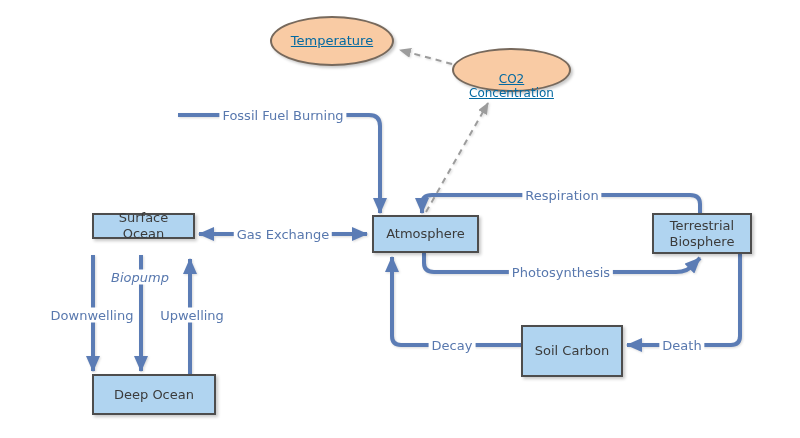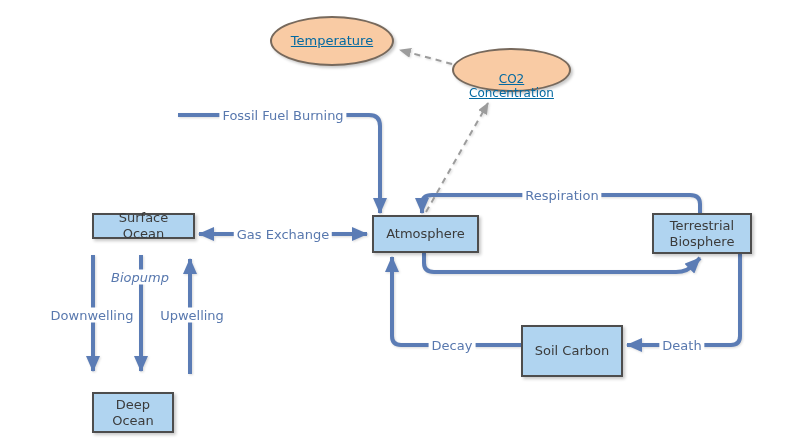--- a/index.html
+++ b/index.html
@@ -34,21 +34,21 @@
   .w70{max-width:70px;} .w86{max-width:86px;} .w100{max-width:100px;margin-top:32px;}
   .elabel{
     position:absolute;transform:translate(-50%,-50%);
     background:#ffffff;padding:0 3px;white-space:nowrap;
     color:var(--label-text);font-size:13px;line-height:15px;
   }
   
   .n-temperature{left:270px;top:16px;width:124px;height:50px;}
   .n-co2{left:452px;top:48px;width:119px;height:44px;font-size:12px;line-height:14px;}
   .n-surface{left:92px;top:213px;width:103px;height:26px;}
-  .n-deep{left:92px;top:392px;width:82px;height:41px;}
+  .n-deep{left:92px;top:374px;width:124px;height:41px;}
   .n-atmosphere{left:372px;top:215px;width:107px;height:38px;}
   .n-terrestrial{left:652px;top:213px;width:100px;height:41px;}
   .n-soil{left:521px;top:325px;width:102px;height:52px;}
   
   .l-fossil{left:283px;top:115px;}
   .l-gas{left:283px;top:234px;}
   .l-respiration{left:562px;top:195px;}
   .l-photo{left:561px;top:272px;}
   .l-decay{left:452px;top:345px;}
   .l-death{left:682px;top:345px;}
@@ -104,19 +104,20 @@
   <div class="node box n-terrestrial">
     <span class="nl w86">Terrestrial Biosphere</span>
   </div>
   <div class="node box n-soil">
     <span class="nl">Soil Carbon</span>
   </div>
 
   <span class="elabel l-fossil">Fossil Fuel Burning</span>
   <span class="elabel l-gas">Gas Exchange</span>
   <span class="elabel l-respiration">Respiration</span>
+  <span class="elabel l-photo">Photosynthesis</span>
   <span class="elabel l-decay">Decay</span>
   <span class="elabel l-death">Death</span>
   <span class="elabel l-biopump">Biopump</span>
   <span class="elabel l-down">Downwelling</span>
   <span class="elabel l-up">Upwelling</span>
 
 </div>
 
 </body></html>

